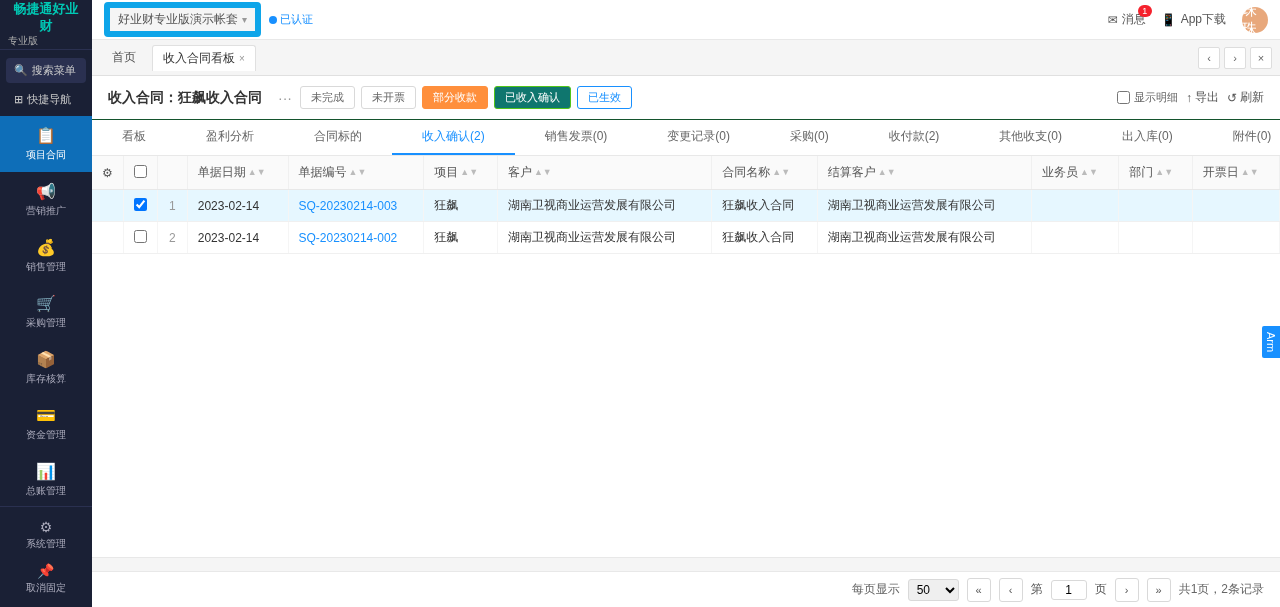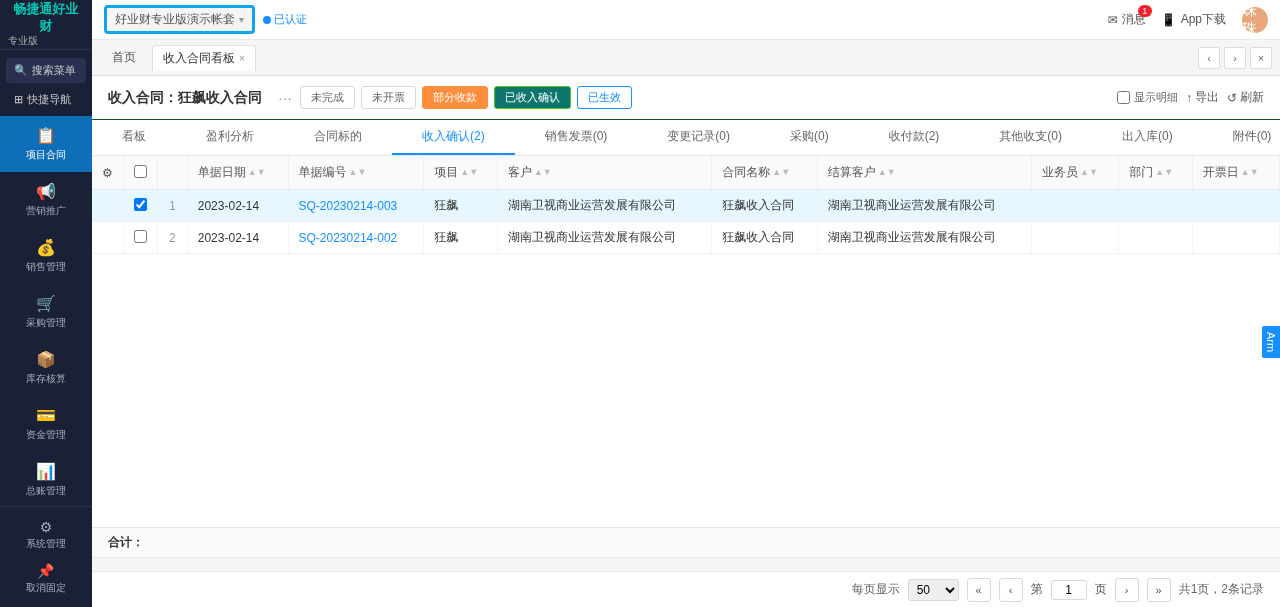--- a/index.html
+++ b/index.html
@@ -20,21 +20,21 @@
     .sidebar-bottom { border-top: 1px solid #2a3050; padding: 6px 0; }
     .sidebar-bottom-item { display: flex; flex-direction: column; align-items: center; padding: 6px 4px; cursor: pointer; color: #aab; font-size: 10px; gap: 2px; }
     .sidebar-bottom-item .icon { font-size: 14px; }
 
     
     .main { flex: 1; display: flex; flex-direction: column; height: 607px; overflow: hidden; }
 
     
     .topbar { height: 40px; background: #fff; display: flex; align-items: center; padding: 0 12px; border-bottom: 1px solid #e8e8e8; justify-content: space-between; flex-shrink: 0; }
     .topbar-left { display: flex; align-items: center; gap: 8px; }
-    .company-select { display: flex; align-items: center; gap: 4px; background: #f5f5f5; border: 3px solid #0ea5e9; border-radius: 4px; padding: 3px 8px; cursor: pointer; font-size: 12px; color: #555; }
+    .company-select { display: flex; align-items: center; gap: 4px; background: #f5f5f5; border: 6px solid #0ea5e9; border-radius: 4px; padding: 3px 8px; cursor: pointer; font-size: 12px; color: #555; }
     .company-arrow { color: #999; font-size: 10px; }
     .certified-badge { display: flex; align-items: center; gap: 3px; color: #1890ff; font-size: 11px; }
     .certified-dot { width: 8px; height: 8px; background: #1890ff; border-radius: 50%; }
     .topbar-right { display: flex; align-items: center; gap: 16px; }
     .topbar-action { display: flex; align-items: center; gap: 4px; cursor: pointer; color: #555; font-size: 12px; position: relative; }
     .badge { position: absolute; top: -6px; right: -6px; background: #f5222d; color: #fff; font-size: 9px; border-radius: 8px; padding: 1px 4px; min-width: 14px; text-align: center; }
     .avatar { width: 26px; height: 26px; border-radius: 50%; background: #e8a87c; display: flex; align-items: center; justify-content: center; color: #fff; font-size: 15px; }
 
     
     .tabbar { height: 36px; background: #f5f5f5; display: flex; align-items: center; padding: 0 8px; border-bottom: 1px solid #e0e0e0; flex-shrink: 0; gap: 4px; }
@@ -353,23 +353,20 @@
                 <td>狂飙收入合同</td>
                 <td>湖南卫视商业运营发展有限公司</td>
                 <td></td>
                 <td></td>
                 <td></td>
               </tr>
             </tbody>
           </table>
         </div>
 
-        <div class="table-footer">
-          <span class="footer-total-label">合计：</span>
-        </div>
 
         <div class="scrollbar-area">
           <div class="scrollbar-inner"></div>
         </div>
 
         <div class="pagination">
           <span class="page-size-label">每页显示</span>
           <select class="page-size-select">
             <option value="50">50</option>
             <option value="20">20</option>

